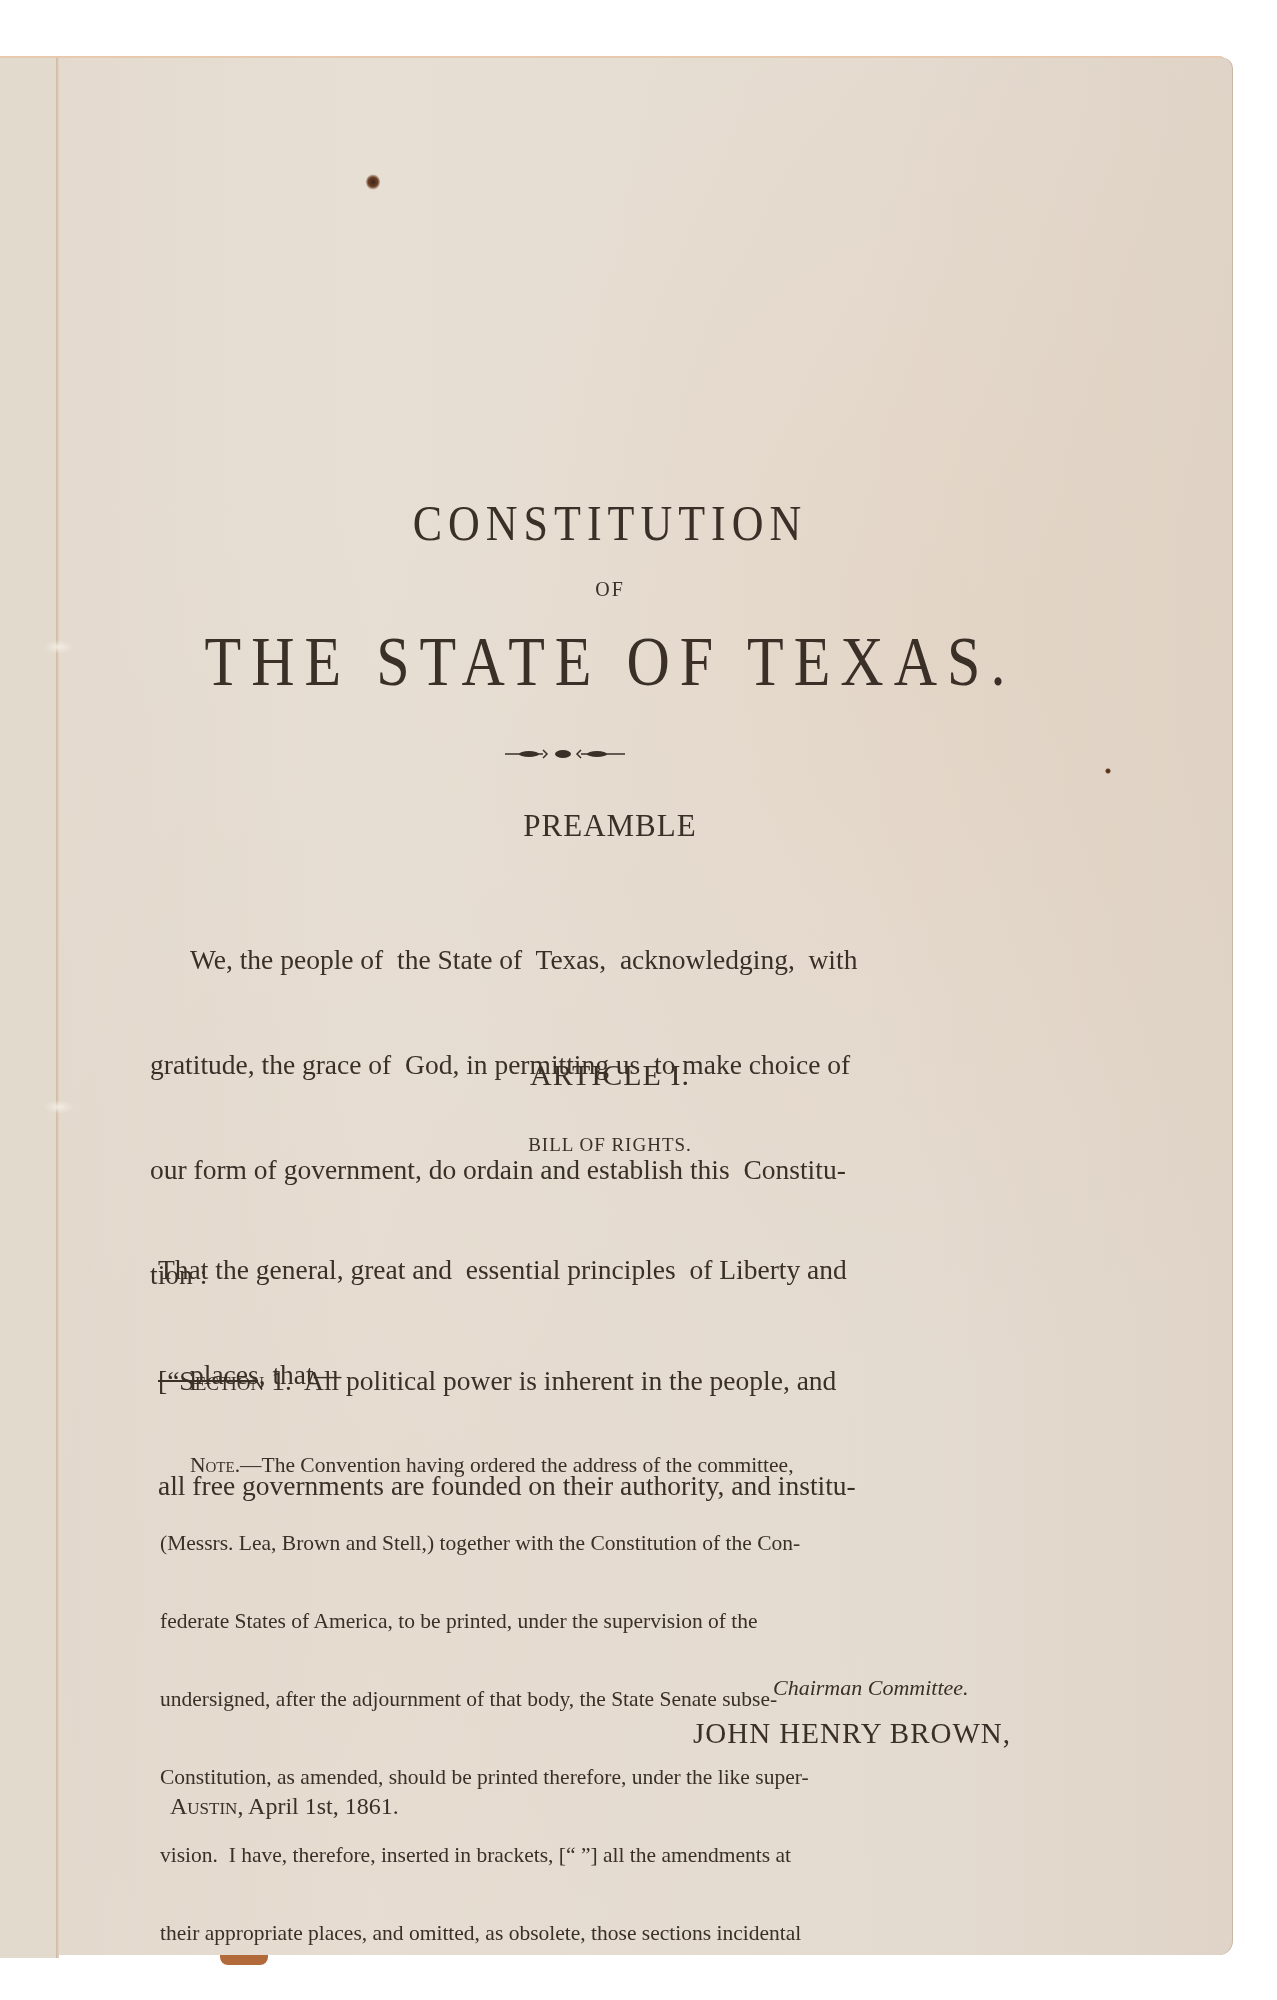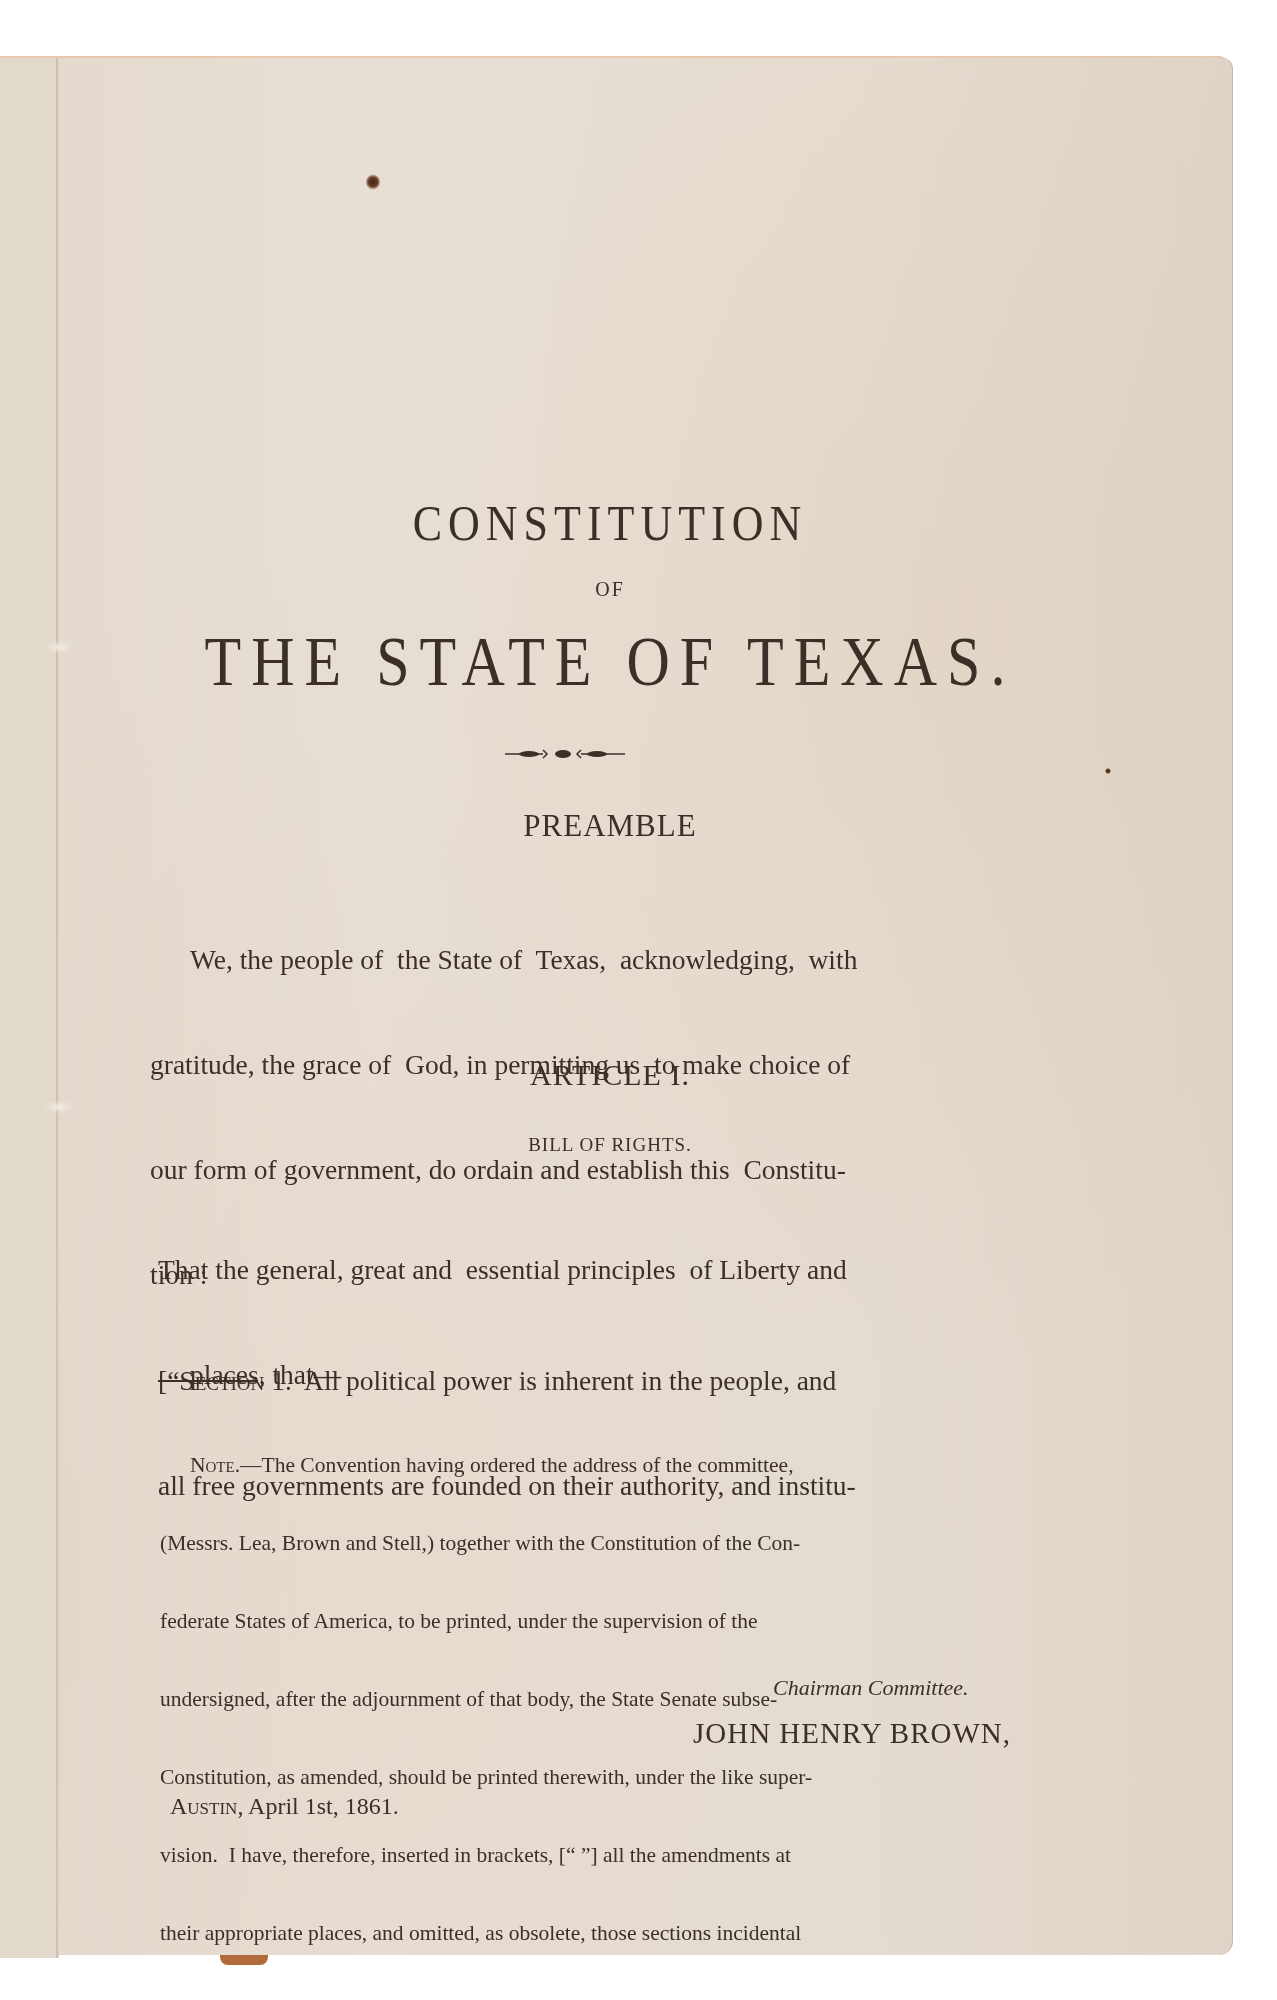--- a/index.html
+++ b/index.html
@@ -232,21 +232,21 @@
     <span class="line">all free governments are founded on their authority, and institu-</span>
   </div>
 
   <div class="footnote-rule"></div>
 
   <div class="footnote">
     <span class="line l1"><span class="sc">Note.</span><span>—The Convention having ordered the address of the committee,</span></span>
     <span class="line">(Messrs. Lea, Brown and Stell,) together with the Constitution of the Con-</span>
     <span class="line">federate States of America, to be printed, under the supervision of the</span>
     <span class="line">undersigned, after the adjournment of that body, the State Senate subse-</span>
-    <span class="line">Constitution, as amended, should be printed therewith, under the like super-</span>
+    <span class="line">Constitution, as amended, should be printed therefore, under the like super-</span>
     <span class="line">vision.  I have, therefore, inserted in brackets, [“ ”] all the amendments at</span>
     <span class="line">their appropriate places, and omitted, as obsolete, those sections incidental</span>
     
   </div>
 
   <div class="signature-name">JOHN HENRY BROWN,</div>
   <div class="signature-title">Chairman Committee.</div>
 
   <div class="dateline"><span class="place">Austin,</span><span> April 1st, 1861.</span></div>
 

